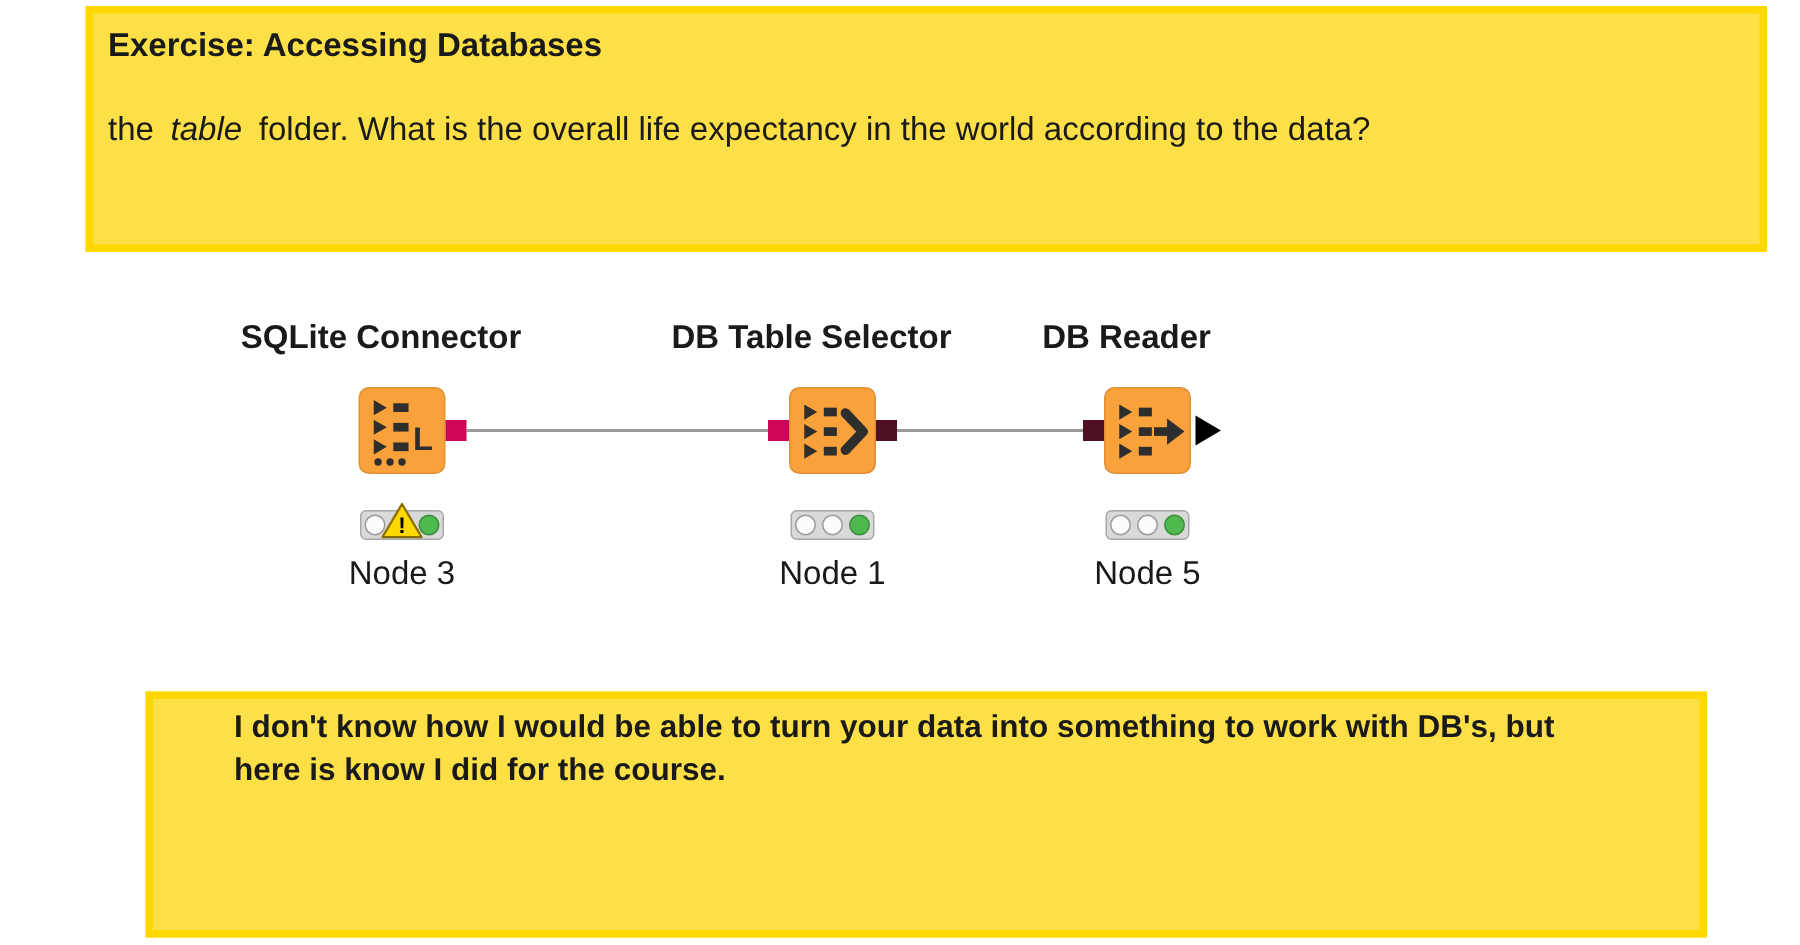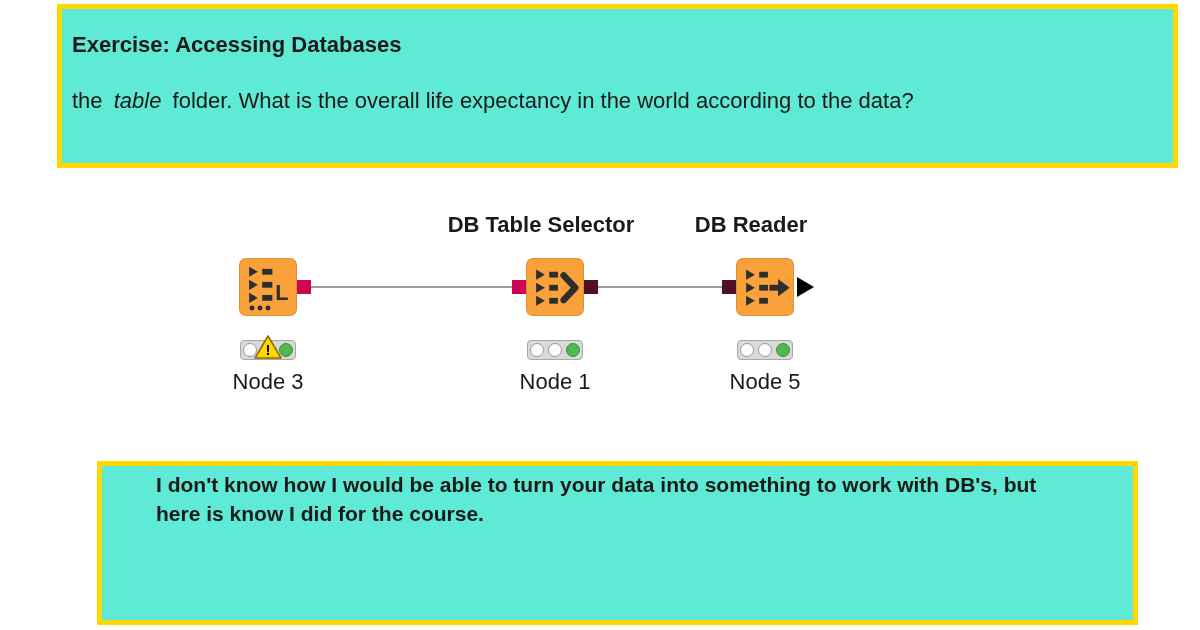--- a/index.html
+++ b/index.html
@@ -13,22 +13,22 @@
     height: 630px;
     background: #ffffff;
     font-family: "Liberation Sans", sans-serif;
     color: #1a1a1a;
     overflow: hidden;
   }
   .annotation {
     position: absolute;
     box-sizing: border-box;
     border: 5px solid var(--annotation-border, #FFD800);
-    background: #5eead4;
-    padding: 22px 10px;
+    background: #fde047;
+    padding: 7px 10px;
   }
   .annotation-exercise {
     left: 57px;
     top: 4px;
     width: 1121px;
     height: 164px;
   }
   .annotation-note {
     left: 97px;
     top: 461px;
@@ -169,20 +169,21 @@
     <div class="ann-title">Exercise: Accessing Databases</div>
     <div class="ann-body">
       <div class="ann-line"><span>the </span><span class="it">table</span><span> folder. What is the overall life expectancy in the world according to the data?</span></div>
     </div>
   </div>
 
   <div class="wire wire-1"></div>
   <div class="wire wire-2"></div>
 
   <div class="node node-3">
+    <div class="node-label">SQLite Connector</div>
     <div class="node-body">
       <svg viewBox="0 0 40 40">
         <g style="fill:#2e2e2e">
           <polygon points="7,6 13,9.5 7,13"></polygon>
             <rect x="16" y="7.5" width="7" height="4"></rect>
           <polygon points="7,15 13,18.5 7,22"></polygon>
             <rect x="16" y="16.5" width="7" height="4"></rect>
           <polygon points="7,24 13,27.5 7,31"></polygon>
             <rect x="16" y="25.5" width="7" height="4"></rect>
           <circle cx="9" cy="34.5" r="1.7"></circle>

